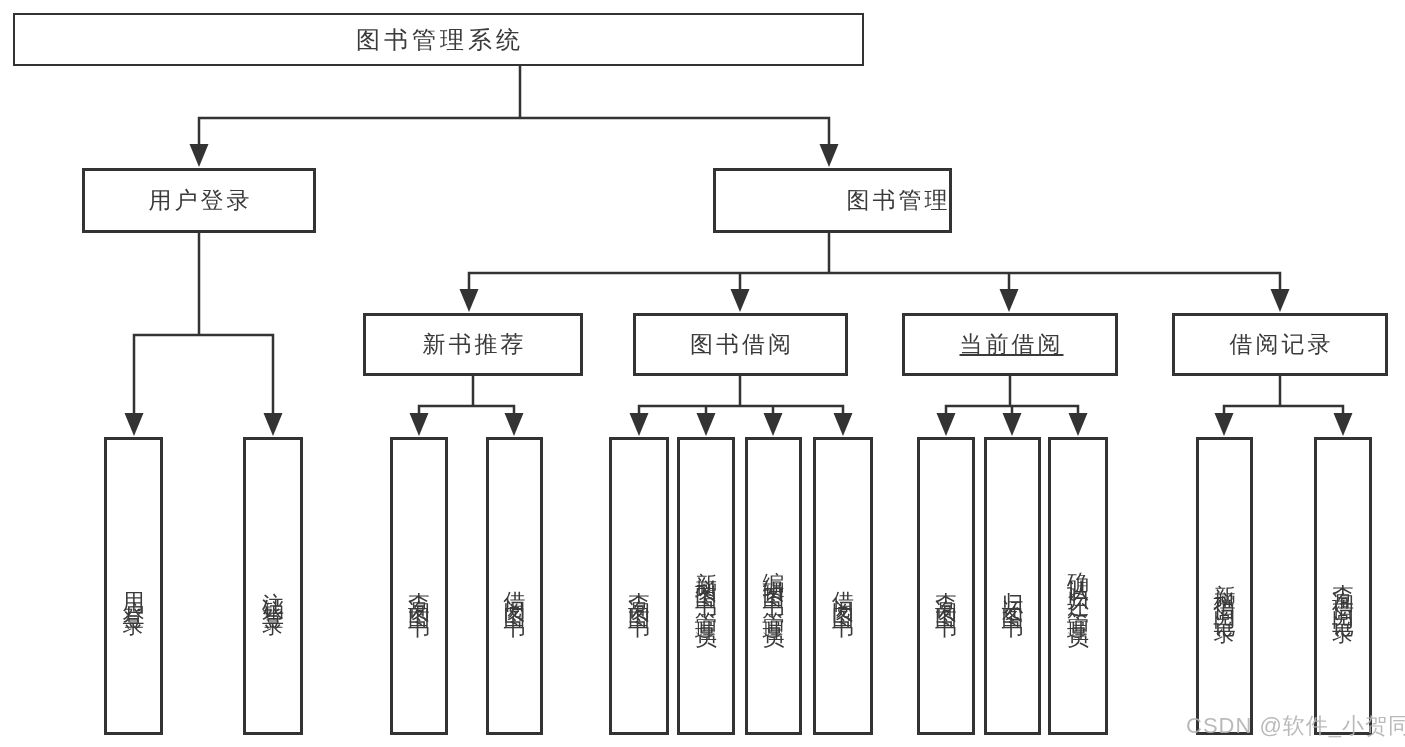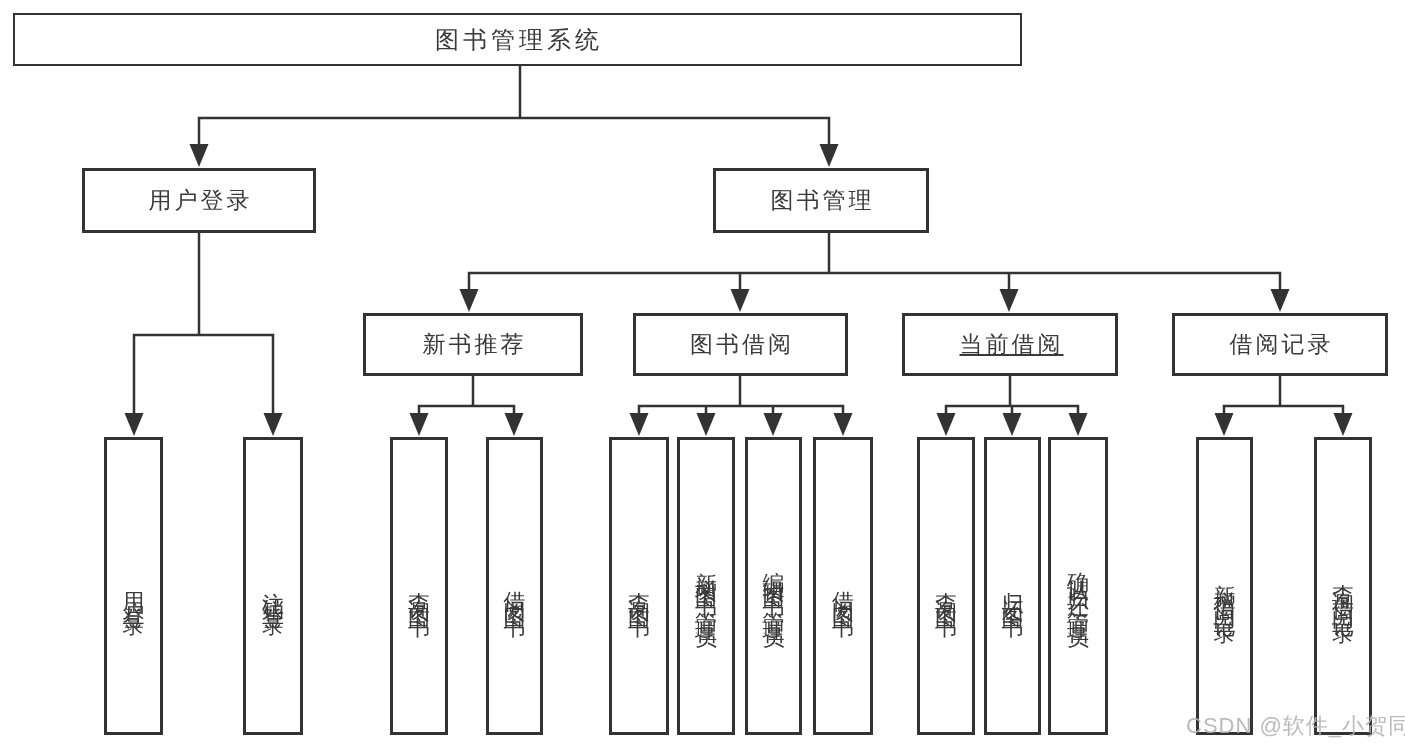--- a/index.html
+++ b/index.html
@@ -97,28 +97,28 @@
       <polygon points="763.5,413 782.5,413 773,436"></polygon>
       <polygon points="833.5,413 852.5,413 843,436"></polygon>
       <polygon points="936.5,413 955.5,413 946,436"></polygon>
       <polygon points="1002.5,413 1021.5,413 1012,436"></polygon>
       <polygon points="1068.5,413 1087.5,413 1078,436"></polygon>
       <polygon points="1214.5,413 1233.5,413 1224,436"></polygon>
       <polygon points="1333.5,413 1352.5,413 1343,436"></polygon>
     </g>
   </svg>
 
-  <div class="node root" style="left:13px;top:13px;width:1009px;height:53px;">
+  <div class="node root" style="left:13px;top:13px;width:851px;height:53px;">
     <span class="hlabel">图书管理系统</span>
   </div>
 
   <div class="node" style="left:82px;top:168px;width:234px;height:65px;">
     <span class="hlabel">用户登录</span>
   </div>
-  <div class="node" style="left:713px;top:168px;width:216px;height:65px;">
+  <div class="node" style="left:713px;top:168px;width:239px;height:65px;justify-content:flex-end;">
     <span class="hlabel">图书管理</span>
   </div>
 
   <div class="node" style="left:363px;top:313px;width:220px;height:63px;">
     <span class="hlabel">新书推荐</span>
   </div>
   <div class="node" style="left:633px;top:313px;width:215px;height:63px;font-family:Liberation Serif, serif;">
     <span class="hlabel">图书借阅</span>
   </div>
   <div class="node" style="left:902px;top:313px;width:216px;height:63px;text-decoration:underline;">

